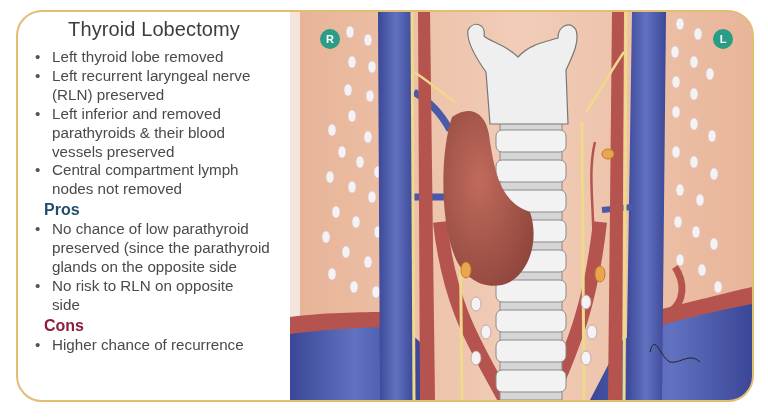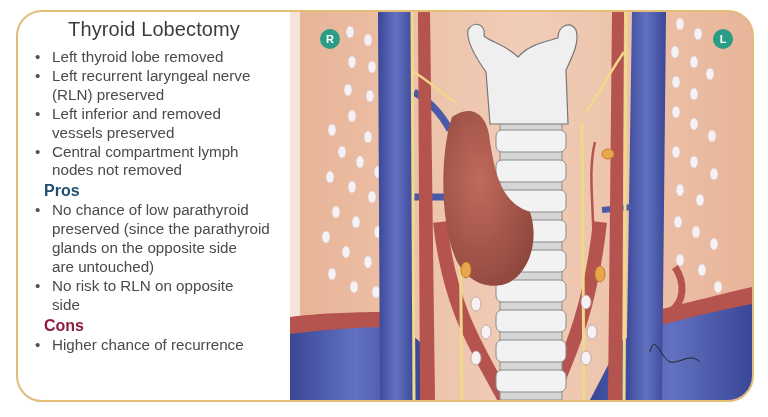--- a/index.html
+++ b/index.html
@@ -41,35 +41,35 @@
         <div>Left thyroid lobe removed</div>
       </div>
       <div class="item">
         <span class="dot">•</span>
         <div>Left recurrent laryngeal nerve</div>
         <div>(RLN) preserved</div>
       </div>
       <div class="item">
         <span class="dot">•</span>
         <div>Left inferior and removed</div>
+        <div>parathyroids &amp; their blood</div>
         <div>vessels preserved</div>
       </div>
       <div class="item">
         <span class="dot">•</span>
         <div>Central compartment lymph</div>
         <div>nodes not removed</div>
       </div>
 
       <div class="sect pros">Pros</div>
       <div class="item">
         <span class="dot">•</span>
         <div>No chance of low parathyroid</div>
         <div>preserved (since the parathyroid</div>
         <div>glands on the opposite side</div>
-        <div>are untouched)</div>
       </div>
       <div class="item">
         <span class="dot">•</span>
         <div>No risk to RLN on opposite</div>
         <div>side</div>
       </div>
 
       <div class="sect cons">Cons</div>
       <div class="item">
         <span class="dot">•</span>

